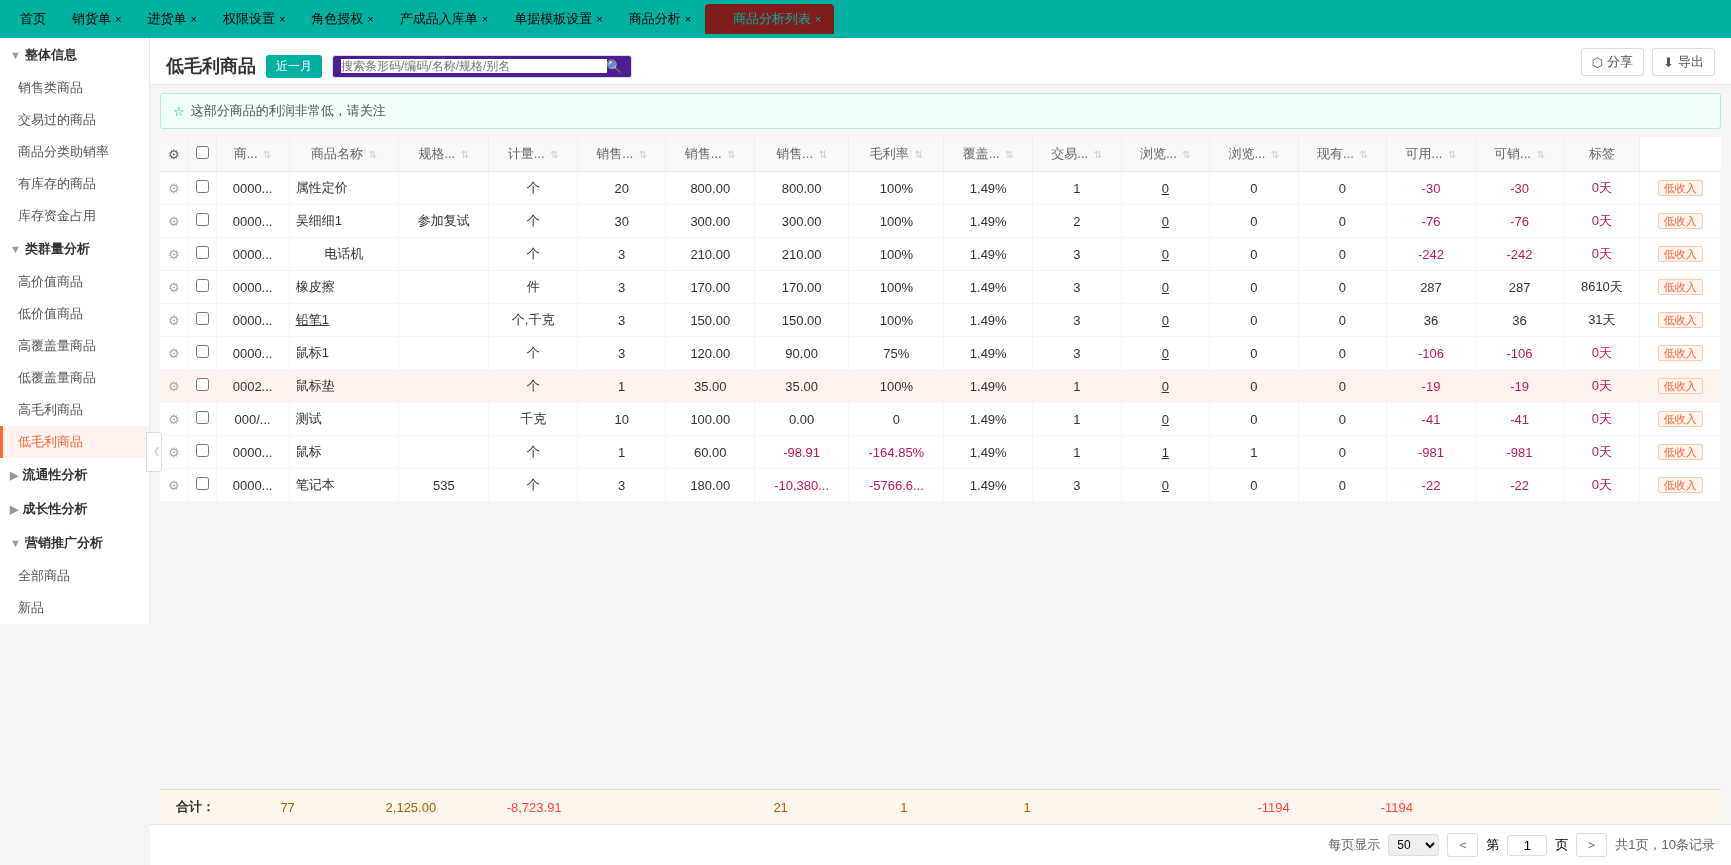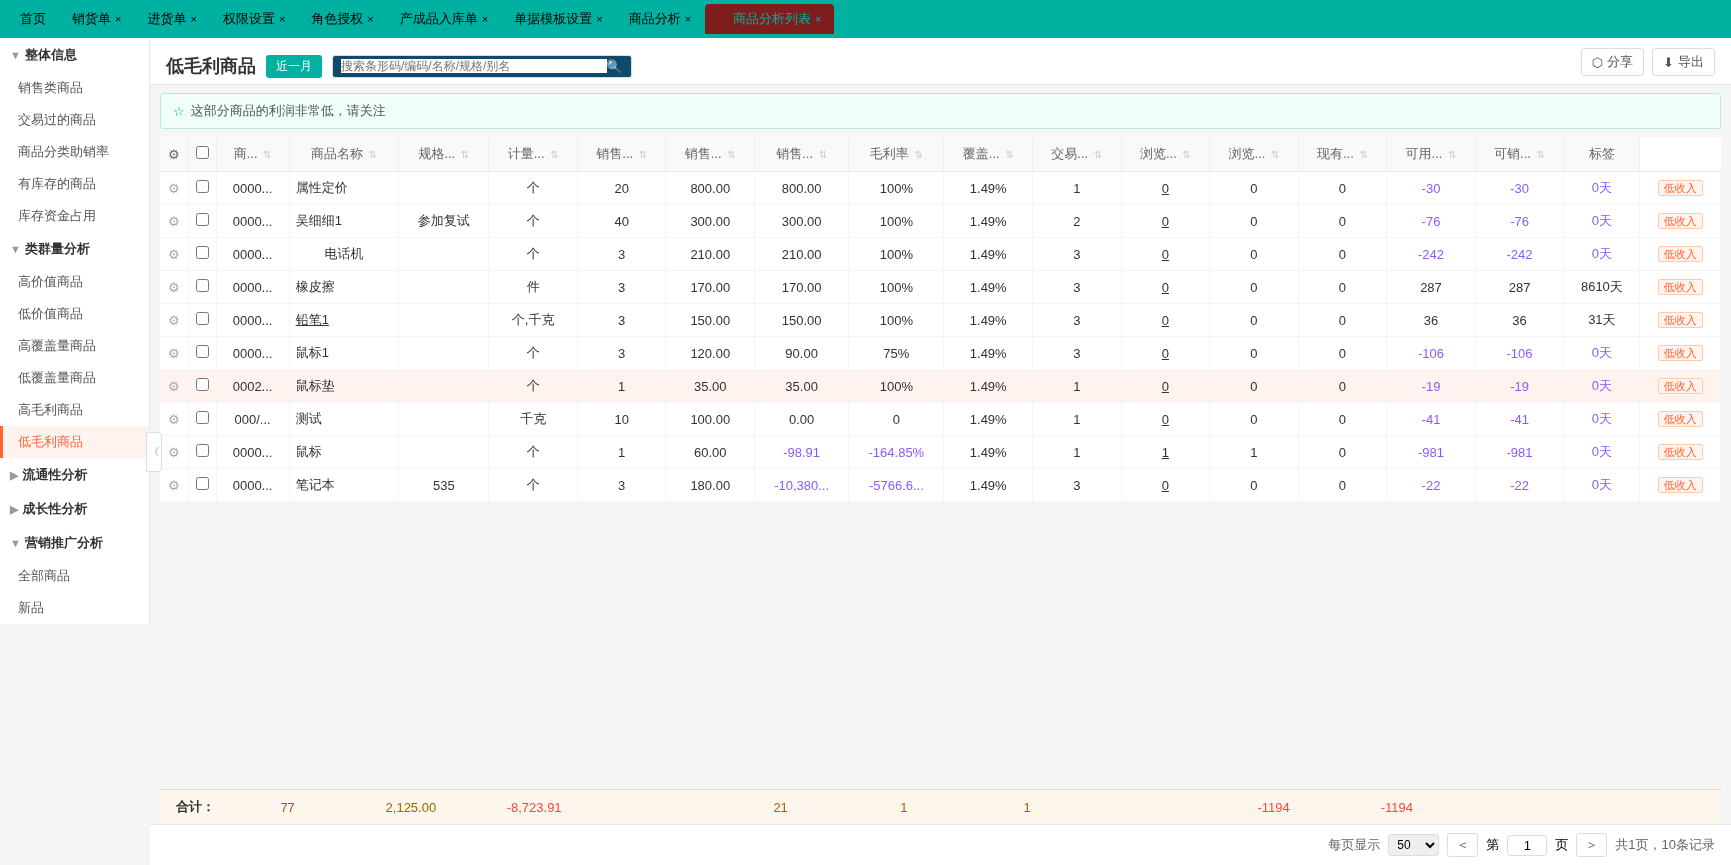--- a/index.html
+++ b/index.html
@@ -93,21 +93,21 @@
       font-size: 12px;
     }
     .search-box {
       display: flex;
       align-items: center;
       border: 1px solid #ddd;
       border-radius: 3px;
       padding: 3px 8px;
       flex: 1;
       max-width: 300px;
-      background: #0c4a6e;
+      background: #4c1d95;
     }
     .search-box input {
       border: none;
       outline: none;
       flex: 1;
       font-size: 12px;
       color: #999;
     }
     .search-icon { color: #00b0a0; cursor: pointer; }
     .header-right {
@@ -176,21 +176,21 @@
       padding: 7px 6px;
       text-align: center;
       border-bottom: 1px solid #f5f5f5;
       border-right: 1px solid #f5f5f5;
       color: #333;
       white-space: nowrap;
     }
     tbody tr.highlight { background: #fff3ef; }
     .tag-orange { background: #fff3ef; color: #ff6633; border: 1px solid #ffccaa; padding: 1px 5px; border-radius: 2px; font-size: 11px; }
     .underline { text-decoration: underline; color: #333; cursor: pointer; }
-    .red-text { color: #8b5cf6; }
+    .red-text { color: #be185d; }
     .gear-col { width: 28px; text-align: center; }
     .checkbox-col { width: 28px; text-align: center; }
 
     
     .table-footer {
       background: #fdf6ec;
       border-top: 1px solid #e8d9c0;
       padding: 8px 16px;
       display: flex;
       align-items: center;
@@ -430,21 +430,21 @@
       <td class="red-text">0天</td>
       <td><span class="tag-orange">低收入</span></td>
     </tr>
             <tr>
       <td class="gear-col" style="color:#aaa;">⚙</td>
       <td class="checkbox-col"><input type="checkbox" style=""></td>
       <td>0000...</td>
       <td style="text-align:left;">吴细细1</td>
       <td>参加复试</td>
       <td>个</td>
-      <td>40</td>
+      <td>30</td>
       <td>300.00</td>
       <td class="">300.00</td>
       <td class="">100%</td>
       <td>1.49%</td>
       <td>2</td>
       <td><span class="underline">0</span></td>
       <td>0</td>
       <td>0</td>
       <td class="red-text">-76</td>
       <td class="red-text">-76</td>

